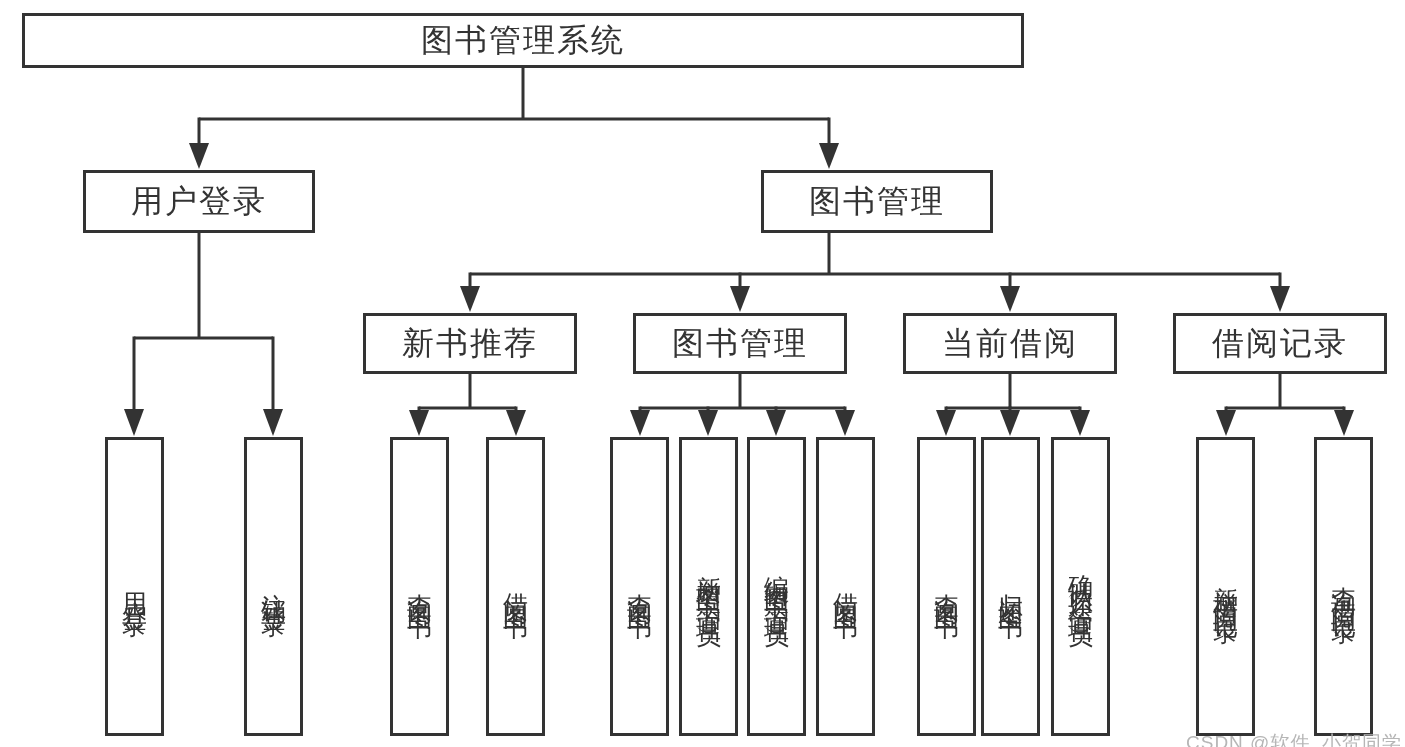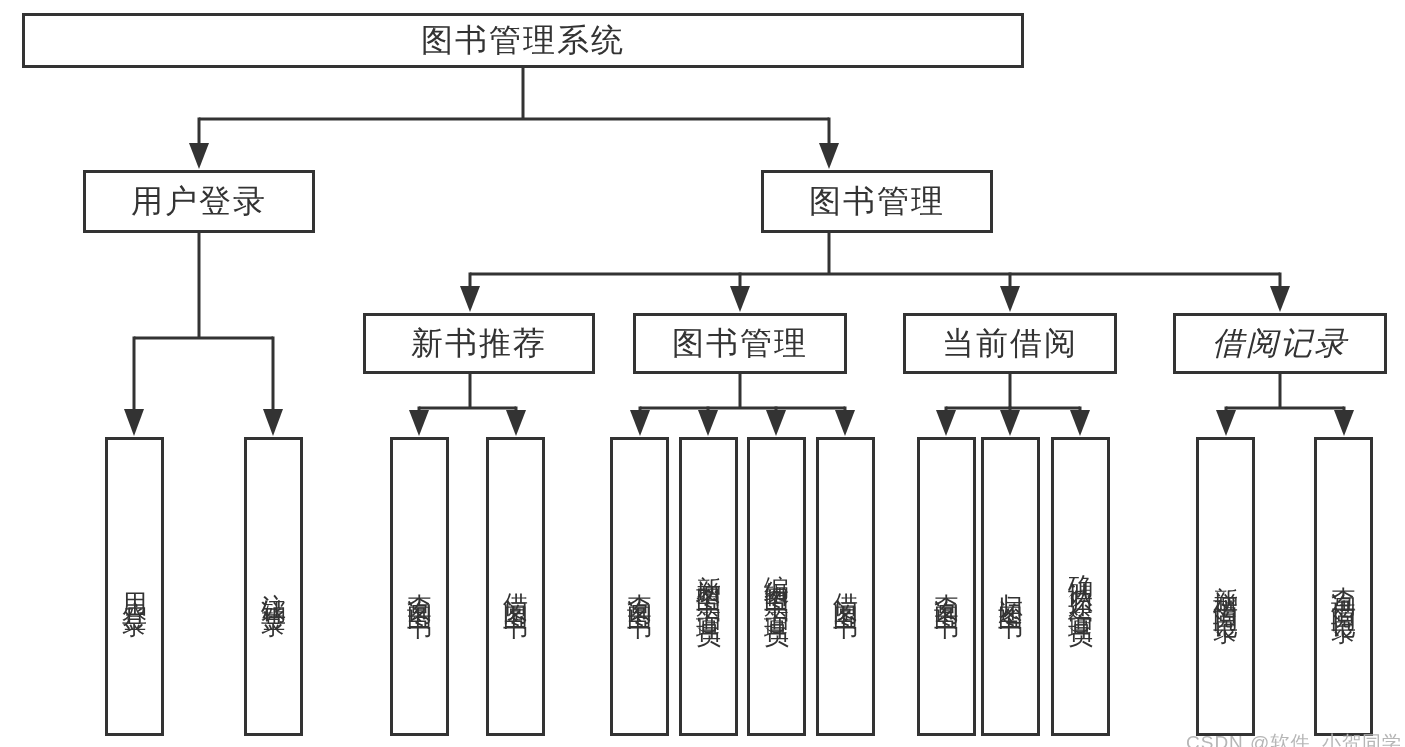--- a/index.html
+++ b/index.html
@@ -132,30 +132,30 @@
     <span>图书管理系统</span>
   </div>
 
   <div class="box hbox" style="left:83px; top:170px; width:232px; height:63px;">
     <span>用户登录</span>
   </div>
   <div class="box hbox" style="left:749px; top:170px; width:232px; height:63px;margin-left:12px;">
     <span>图书管理</span>
   </div>
 
-  <div class="box hbox" style="left:363px; top:313px; width:232px; height:61px;">
+  <div class="box hbox" style="left:363px; top:313px; width:214px; height:61px;">
     <span>新书推荐</span>
   </div>
   <div class="box hbox" style="left:633px; top:313px; width:214px; height:61px;">
     <span>图书管理</span>
   </div>
   <div class="box hbox" style="left:903px; top:313px; width:214px; height:61px;">
     <span>当前借阅</span>
   </div>
-  <div class="box hbox" style="left:1173px; top:313px; width:214px; height:61px;font-style:italic;">
+  <div class="box hbox" style="left:1173px; top:313px; width:214px; height:61px;">
     <span>借阅记录</span>
   </div>
 
   <div class="box vbox" style="left:105px; top:437px; width:59px; height:299px;">
     <span>用户登录</span>
   </div>
   <div class="box vbox" style="left:244px; top:437px; width:59px; height:299px;">
     <span>注销登录</span>
   </div>
 

